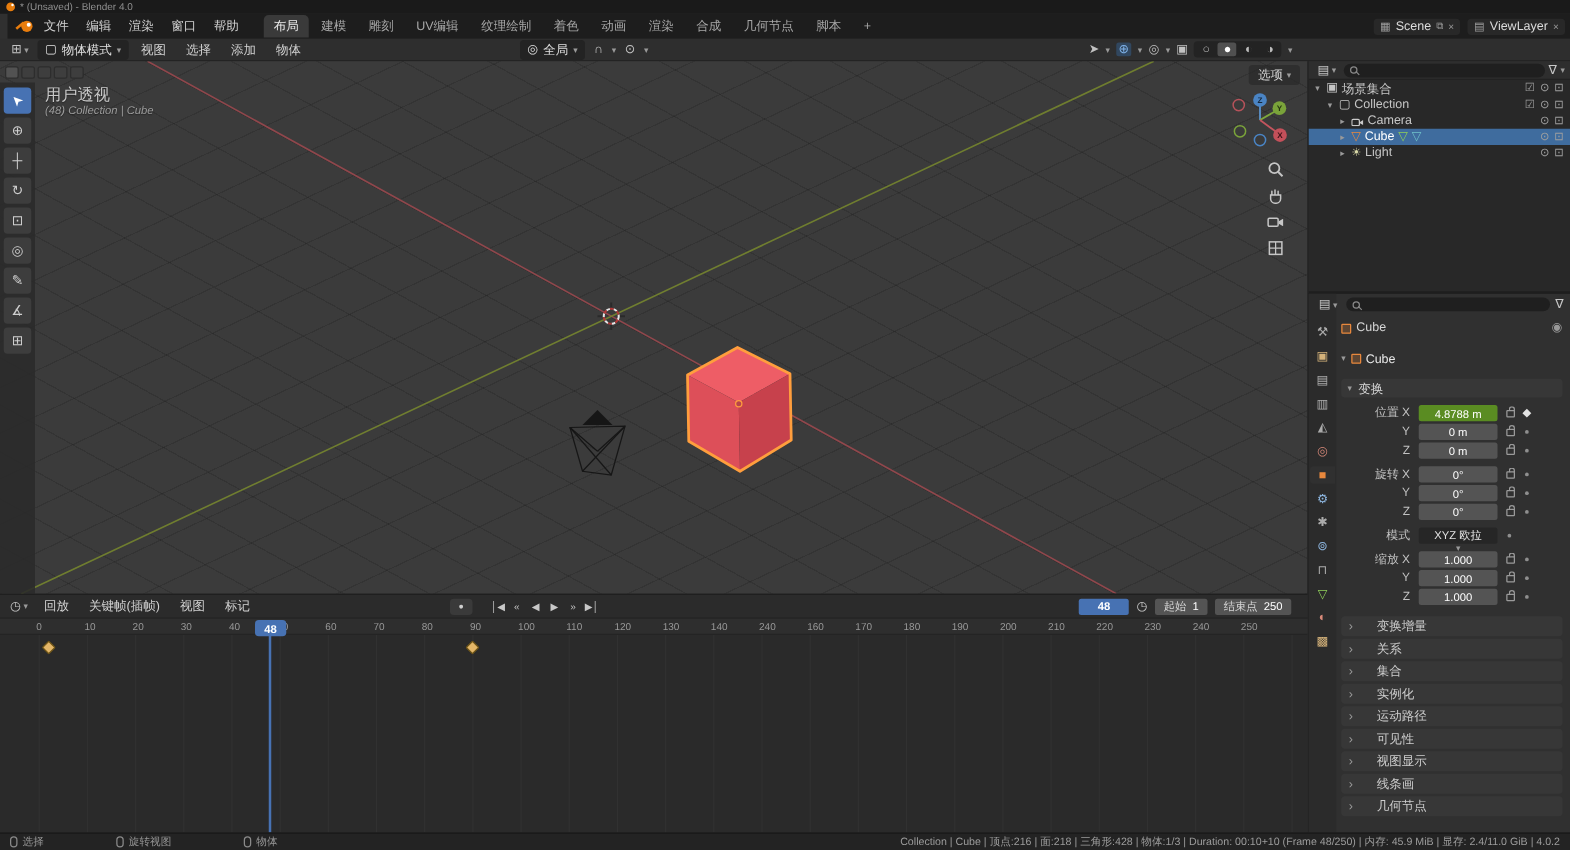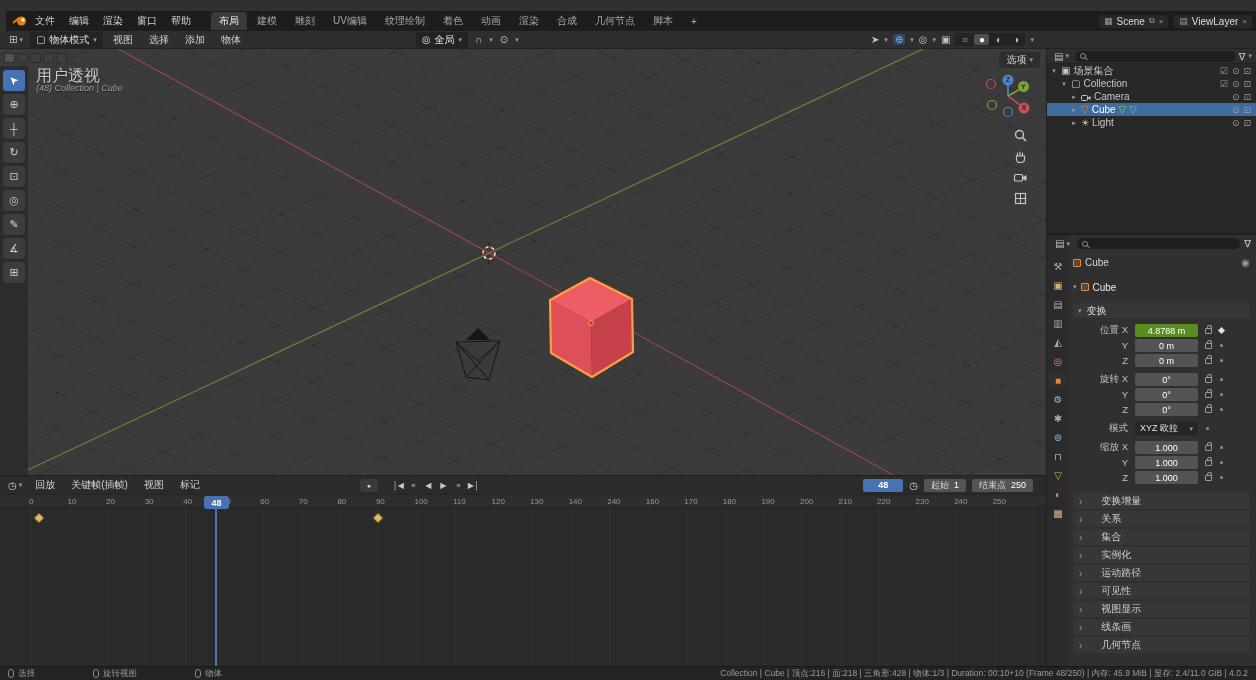--- a/index.html
+++ b/index.html
@@ -44,21 +44,21 @@
       repeating-linear-gradient(334.8deg, rgba(0,0,0,0.13) 0 1px, transparent 1px 33px); }
   .scene-svg { position:absolute; left:0; top:0; }
   .vp-corner { position:absolute; left:4px; top:4px; display:flex; gap:2px; }
   .ci { width:11px; height:10px; background:#3e3e3e; border:1px solid #2d2d2d; border-radius:2px; }
   .ci.on { background:#525252; }
   .toolcol { position:absolute; left:0; top:17px; bottom:0; width:28px; background:rgba(42,42,42,0.88); display:flex; flex-direction:column; align-items:center; padding-top:4px; gap:3px; }
   .tool { width:22px; height:21px; border-radius:3px; background:#3d3d3d; color:#cfcfcf; display:flex; align-items:center; justify-content:center; font-size:11px; flex:none; }
   .tool.active { background:#4772b3; color:#fff; }
   .tool .rot { display:inline-block; transform:rotate(-135deg); }
   .vp-text { position:absolute; left:36px; top:20px; line-height:13px; text-shadow:0 1px 1px rgba(0,0,0,.45); }
-  .vp-text .t1 { color:#c9c9c9; font-size:16px; }
+  .vp-text .t1 { color:#c9c9c9; font-size:13px; }
   .vp-text .t2 { color:#9c9c9c; font-size:9px;font-style:italic; }
   .options-btn { position:absolute; right:6px; top:3px; background:rgba(40,40,40,.65); border-radius:3px; padding:1px 7px; color:#d5d5d5; display:flex; align-items:center; gap:3px; }
   .gizmo { position:absolute; right:14px; top:22px; }
   .navstack { position:absolute; right:17px; top:78px; display:flex; flex-direction:column; gap:4px; align-items:center; }
   .navbtn { width:17px; height:17px; display:flex; align-items:center; justify-content:center; }
 
   
   .rightpanel { position:absolute; left:1046px; top:49px; width:210px; height:617px; background:#303030; border-left:1px solid #1f1f1f; display:flex; flex-direction:column; }
   .outliner { height:186px; background:#282828; border-bottom:2px solid #1e1e1e; flex:none; }
   .ol-header { height:15px; background:#2e2e2e; border-bottom:1px solid #222; display:flex; align-items:center; gap:3px; padding:0 4px; }
@@ -81,21 +81,21 @@
   .props-content { flex:1; padding:21px 6px 0 4px; position:relative; overflow:hidden; }
   .crumb { display:flex; align-items:center; gap:4px; height:13px; color:#d6d6d6; }
   .obj-row { display:flex; align-items:center; gap:4px; height:14px; margin-top:11px; color:#e8e8e8; }
   .minicube { width:8px; height:8px; border:1px solid #e8883d; border-radius:1px; background:rgba(232,136,61,.25); flex:none; }
   .panel-head { margin-top:9px; height:15px; background:#373737; border-radius:3px; display:flex; align-items:center; gap:5px; padding:0 5px; color:#d8d8d8; }
   .frow { display:flex; align-items:center; height:13px; margin-top:2px; }
   .frow.gap { margin-top:6px; }
   .flabel { width:62px; text-align:right; padding-right:7px; color:#c2c2c2; font-size:9.5px; flex:none; }
   .ffield { width:63px; height:13px; background:#545454; border-radius:2px; color:#fff; font-size:9px; display:flex; align-items:center; justify-content:center; flex:none; }
   .ffield.green { background:#5a8c22; }
-  .ffield.dd { background:#262626; justify-content:space-between; padding:0 5px; color:#e2e2e2; }
+  .ffield.dd { background:#262626; justify-content:space-between; padding:0 5px; color:#e2e2e2;flex-direction:column; }
   .lock { width:7px; height:6px; border:1px solid #9a9a9a; border-radius:1px; margin-left:7px; position:relative; flex:none; }
   .lock::before { content:''; position:absolute; top:-4px; left:1px; width:3px; height:3px; border:1px solid #9a9a9a; border-bottom:none; border-radius:3px 3px 0 0; }
   .adot { width:3px; height:3px; border-radius:50%; background:#8f8f8f; margin-left:8px; flex:none; }
   .akey { width:5px; height:5px; background:#e2e2e2; transform:rotate(45deg); margin-left:7px; flex:none; }
   .sections { margin-top:9px; }
   .collapse-row { height:16px; background:#373737; border-radius:3px; margin-bottom:2px; display:flex; align-items:center; gap:19px; padding:0 6px; color:#cdcdcd; }
   .chev::before { content:'›'; color:#9a9a9a; }
 
   
   .timeline { position:absolute; left:0; top:475px; width:1046px; height:191px; background:#2a2a2a; border-top:1px solid #1f1f1f; }
@@ -123,20 +123,24 @@
   .stats { margin-left:auto; white-space:nowrap; color:#9c9c9c; }
 
   
   .watermark { position:absolute; left:1012px; top:603px; z-index:50; font-size:40px; font-weight:bold; color:#ffffff; letter-spacing:1px; text-shadow:1px 2px 3px rgba(0,0,0,.4); }
 </style>
 </head>
 <body>
 
 <div id="app">
 
+  <div class="titlebar">
+    <span class="blender-dot"></span>
+    <span>* (Unsaved) - Blender 4.0</span>
+  </div>
 
   <div class="menubar">
     <svg width="16" height="12" viewBox="0 0 16 12">
       <path d="M1 8 L7 3" stroke="#e87d0d" stroke-width="2" fill="none"></path>
       <circle cx="9.5" cy="6" r="4.5" fill="#e87d0d"></circle>
       <circle cx="11" cy="4.8" r="1.6" fill="#fff"></circle>
     </svg>
     <span class="menu-item">文件</span>
     <span class="menu-item">编辑</span>
     <span class="menu-item">渲染</span>

